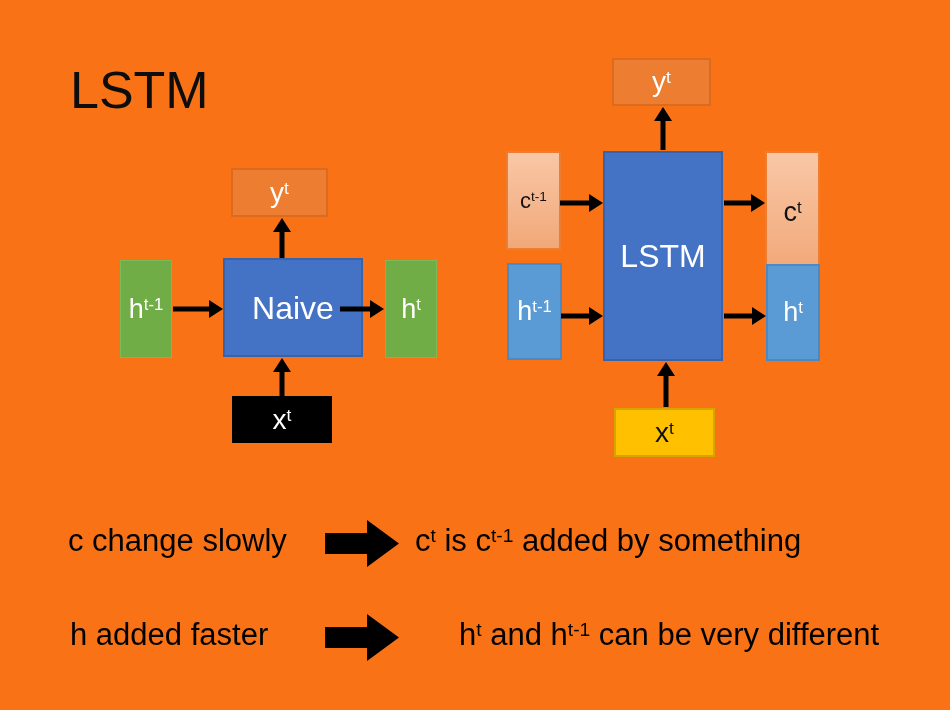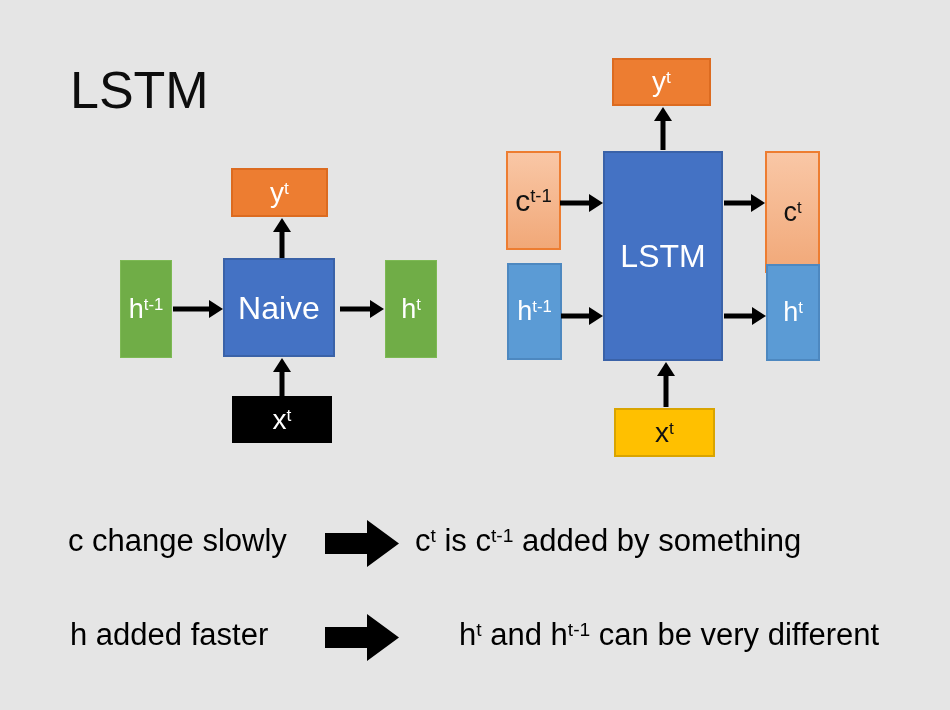--- a/index.html
+++ b/index.html
@@ -1,17 +1,17 @@
 <!DOCTYPE html>
 <html><head>
 <meta charset="utf-8">
 <style>
   html,body{margin:0;padding:0;background:#ffffff;}
   .slide{
-    position:relative;width:950px;height:710px;background:#e5e5e5;overflow:hidden;
+    position:relative;width:950px;height:710px;background:#f97316;overflow:hidden;
     font-family:"Liberation Sans","DejaVu Sans",sans-serif;color:#000;
   }
   .title{
     position:absolute;left:70px;top:64px;font-size:52px;font-weight:400;
     letter-spacing:0px;color:#0d0d0d;line-height:1.0;
   }
   .box{
     position:absolute;box-sizing:border-box;display:flex;align-items:center;justify-content:center;
     text-align:center;line-height:1;
   }
@@ -48,21 +48,21 @@
 
   <div>
     <div class="box fill-orange" style="left:231px;top:168px;width:97px;height:49px;font-size:28px;">
       <span class="lbl"><span>y</span><sup>t</sup></span>
     </div>
 
     <div class="box fill-green" style="left:120px;top:260px;width:52px;height:98px;font-size:27px;">
       <span class="lbl"><span>h</span><sup>t-1</sup></span>
     </div>
 
-    <div class="box fill-blue" style="left:223px;top:258px;width:112px;height:99px;font-size:32px;">
+    <div class="box fill-blue" style="left:223px;top:258px;width:140px;height:99px;font-size:32px;">
       <span class="lbl">Naive</span>
     </div>
 
     <div class="box fill-green" style="left:385px;top:260px;width:52px;height:98px;font-size:27px;">
       <span class="lbl"><span>h</span><sup>t</sup></span>
     </div>
 
     <div class="box fill-black" style="left:232px;top:396px;width:100px;height:47px;font-size:28px;">
       <span class="lbl"><span>x</span><sup>t</sup></span>
     </div>
@@ -83,21 +83,21 @@
         <div class="shaft"></div>
         <div class="head"></div>
       </div>
   </div>
 
   <div>
     <div class="box fill-orange" style="left:612px;top:58px;width:99px;height:48px;font-size:28px;">
       <span class="lbl"><span>y</span><sup>t</sup></span>
     </div>
 
-    <div class="box fill-salmon" style="left:506px;top:151px;width:55px;height:99px;font-size:30px;">
+    <div class="box fill-salmon" style="left:506px;top:151px;width:55px;height:99px;font-size:22px;">
       <span class="lbl"><span>c</span><sup>t-1</sup></span>
     </div>
 
     <div class="box fill-lblue" style="left:507px;top:263px;width:55px;height:97px;font-size:27px;">
       <span class="lbl"><span>h</span><sup>t-1</sup></span>
     </div>
 
     <div class="box fill-blue" style="left:603px;top:151px;width:120px;height:210px;font-size:32px;">
       <span class="lbl">LSTM</span>
     </div>

